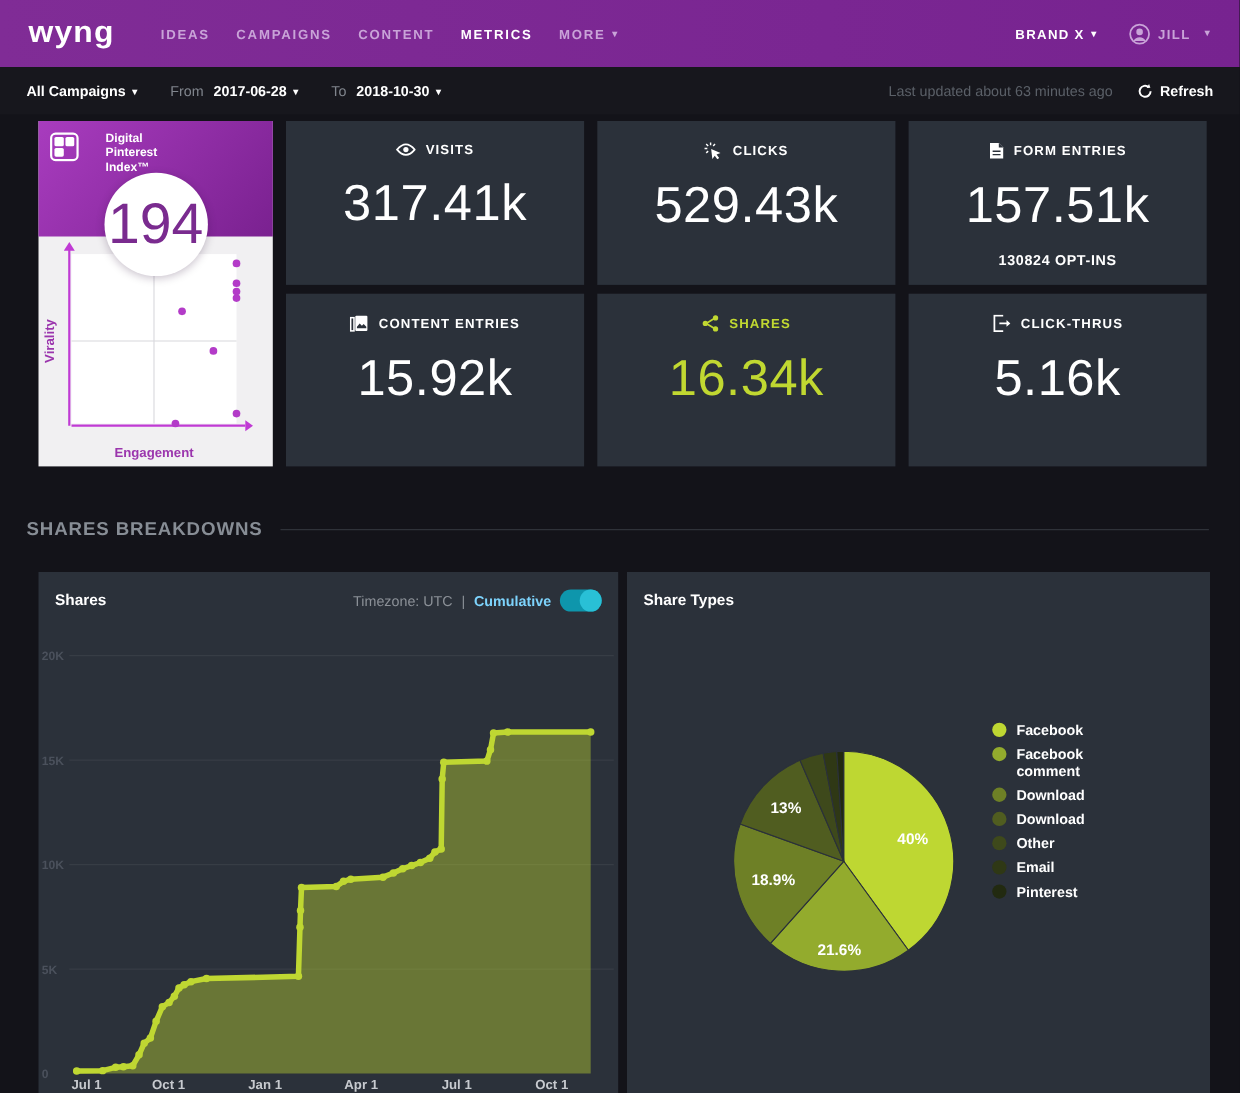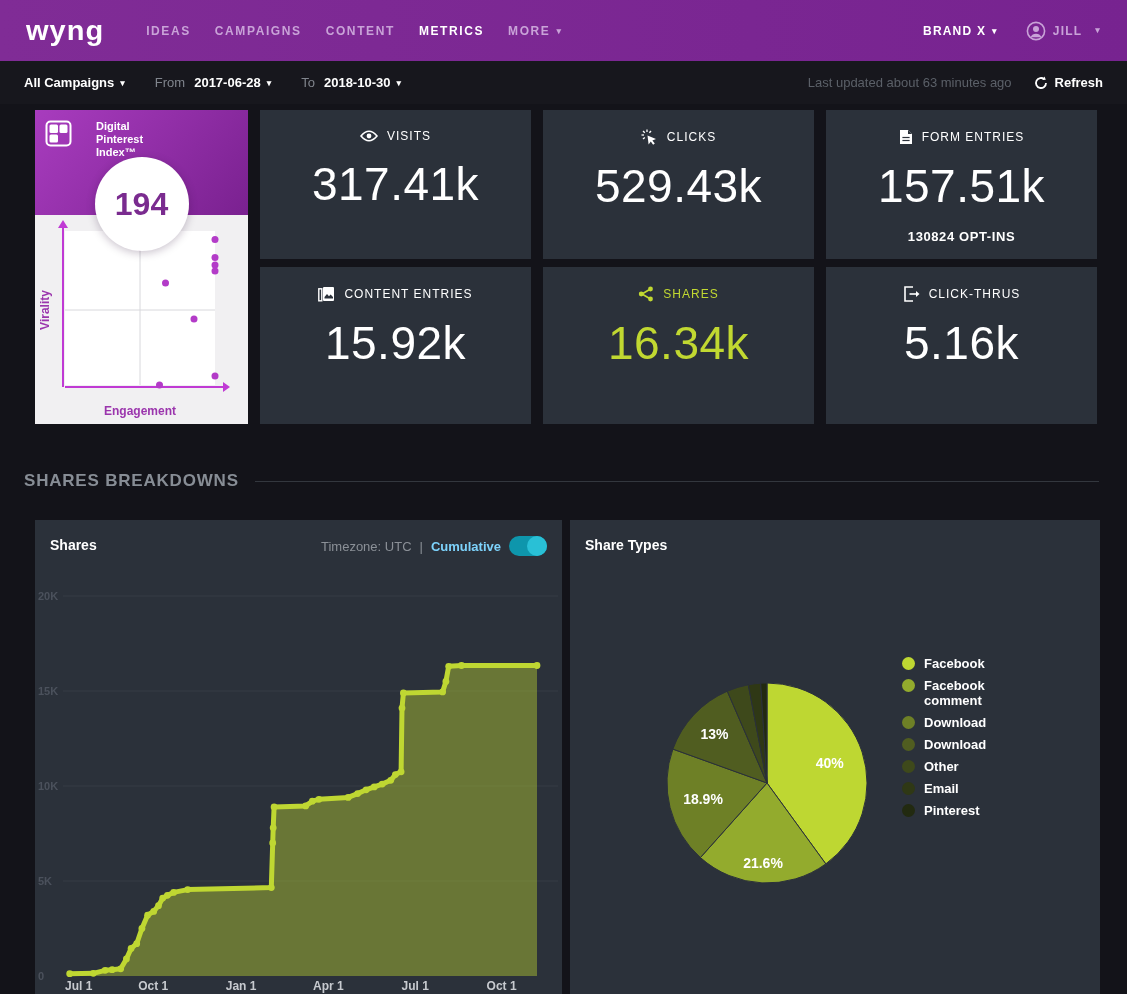--- a/index.html
+++ b/index.html
@@ -20,27 +20,27 @@
   .f-label{color:#80858d;margin:0 9px 0 30px}
   .f-updated{margin-left:auto;color:#5b6068}
   .f-refresh{color:#fff;font-weight:700;margin-left:22px;display:flex;align-items:center;gap:7px;cursor:pointer}
   
   .metrics-wrap{display:flex;gap:12px;padding:6px 24px 0 35px}
   .dci-card{width:213px;height:314px;background:#f1f0f2;position:relative;flex:none}
   .dci-top{height:105px;background:linear-gradient(130deg,#a83cbe,#7a2190);position:relative}
   .dci-brand{display:flex;gap:24px;padding:10px 0 0 10px}
   .dci-title{color:#fff;font-size:11px;font-weight:700;line-height:13px}
   .dci-circle{position:absolute;left:50%;top:47px;transform:translateX(-50%);width:94px;height:94px;border-radius:50%;background:#fff;box-shadow:0 2px 8px rgba(40,10,50,.25);display:flex;align-items:center;justify-content:center;z-index:2}
-  .dci-score{color:#7a2b8f;font-size:32px;font-weight:700}
+  .dci-score{color:#7a2b8f;font-size:52px;font-weight:400}
   .dci-scatter{position:absolute;left:0;bottom:0}
   
   .cards-grid{display:grid;grid-template-columns:271px 271px 271px;grid-template-rows:149px 157px;gap:8px 12px}
   .mcard{background:#2b313a;display:flex;flex-direction:column;align-items:center;box-sizing:border-box;padding-top:19px}
   .mcard .labelrow{display:flex;align-items:center;gap:9px}
-  .mcard .mlabel{color:#fff;font-size:12px;font-weight:400;letter-spacing:1px}
+  .mcard .mlabel{color:#fff;font-size:12px;font-weight:700;letter-spacing:1px}
   .mcard .mvalue{color:#fff;font-size:46px;font-weight:500;letter-spacing:.5px;margin-top:14px}
   .mcard.green .mlabel,.mcard.green .mvalue{color:#c1d831}
   .mcard .msub{color:#fff;font-size:13px;font-weight:700;letter-spacing:.6px;margin-top:16px}
   
   .section-hdr{display:flex;align-items:center;margin:47px 28px 0 24px}
   .section-title{color:#878d95;font-size:17px;font-weight:700;letter-spacing:.8px}
   .section-rule{flex:1;height:1px;background:#33373e;margin-left:16px}
   
   .panels{display:flex;gap:8px;padding:29px 0 0 35px}
   .panel{background:#2b313a;position:relative}

